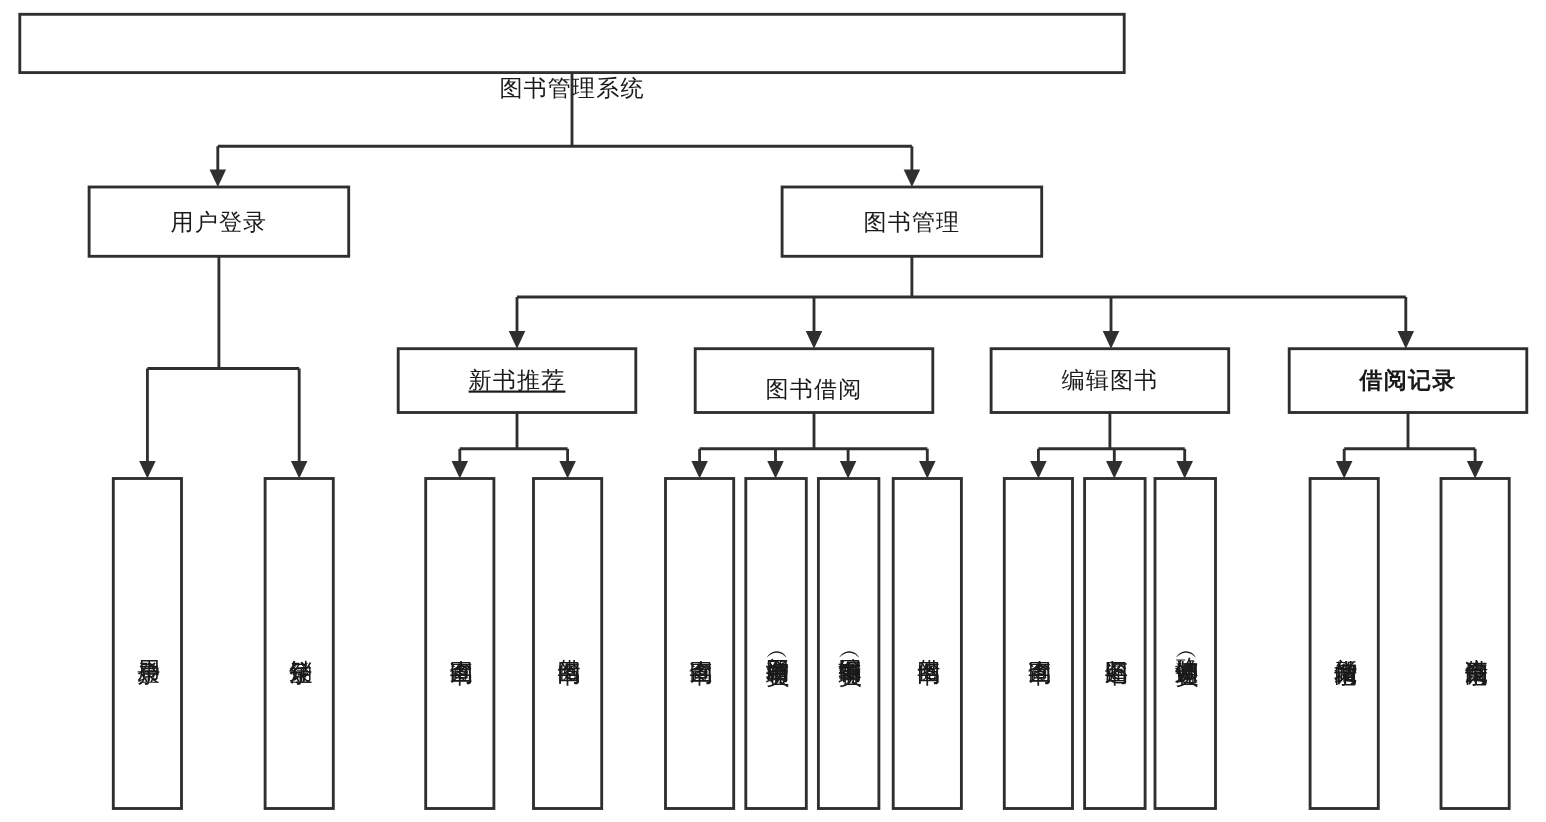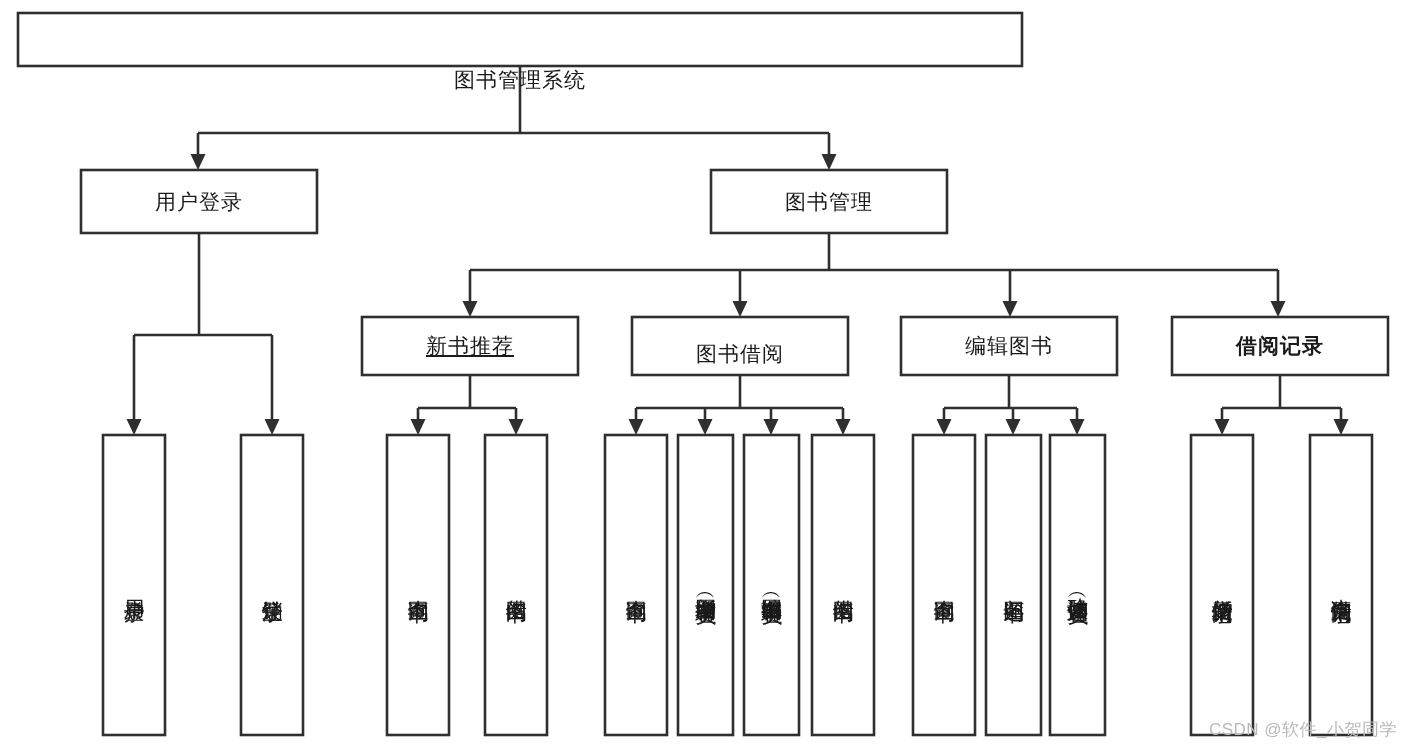--- a/index.html
+++ b/index.html
@@ -180,15 +180,14 @@
       <div class="vlabel-wrap" style="left: 678px; top: 435px; width: 55px; height: 300px;">新增图书（管理员）</div>
       <div class="vlabel-wrap" style="left: 744px; top: 435px; width: 55px; height: 300px;">编辑图书（管理员）</div>
       <div class="vlabel-wrap" style="left: 812px; top: 435px; width: 62px; height: 300px;">借阅图书</div>
       <div class="vlabel-wrap" style="left: 913px; top: 435px; width: 62px; height: 300px;">查询图书</div>
       <div class="vlabel-wrap" style="left: 986px; top: 435px; width: 55px; height: 300px;">归还图书</div>
       <div class="vlabel-wrap" style="left: 1050px; top: 435px; width: 55px; height: 300px;">确认归还（管理员）</div>
       <div class="vlabel-wrap" style="left: 1191px; top: 435px; width: 62px; height: 300px;">新增借阅记录</div>
       <div class="vlabel-wrap" style="left: 1310px; top: 435px; width: 62px; height: 300px;">查询借阅记录</div>
     </div>
 
-  <div id="watermark">CSDN @软件_小贺同学</div>
 
 </div>
 
 </body></html>

